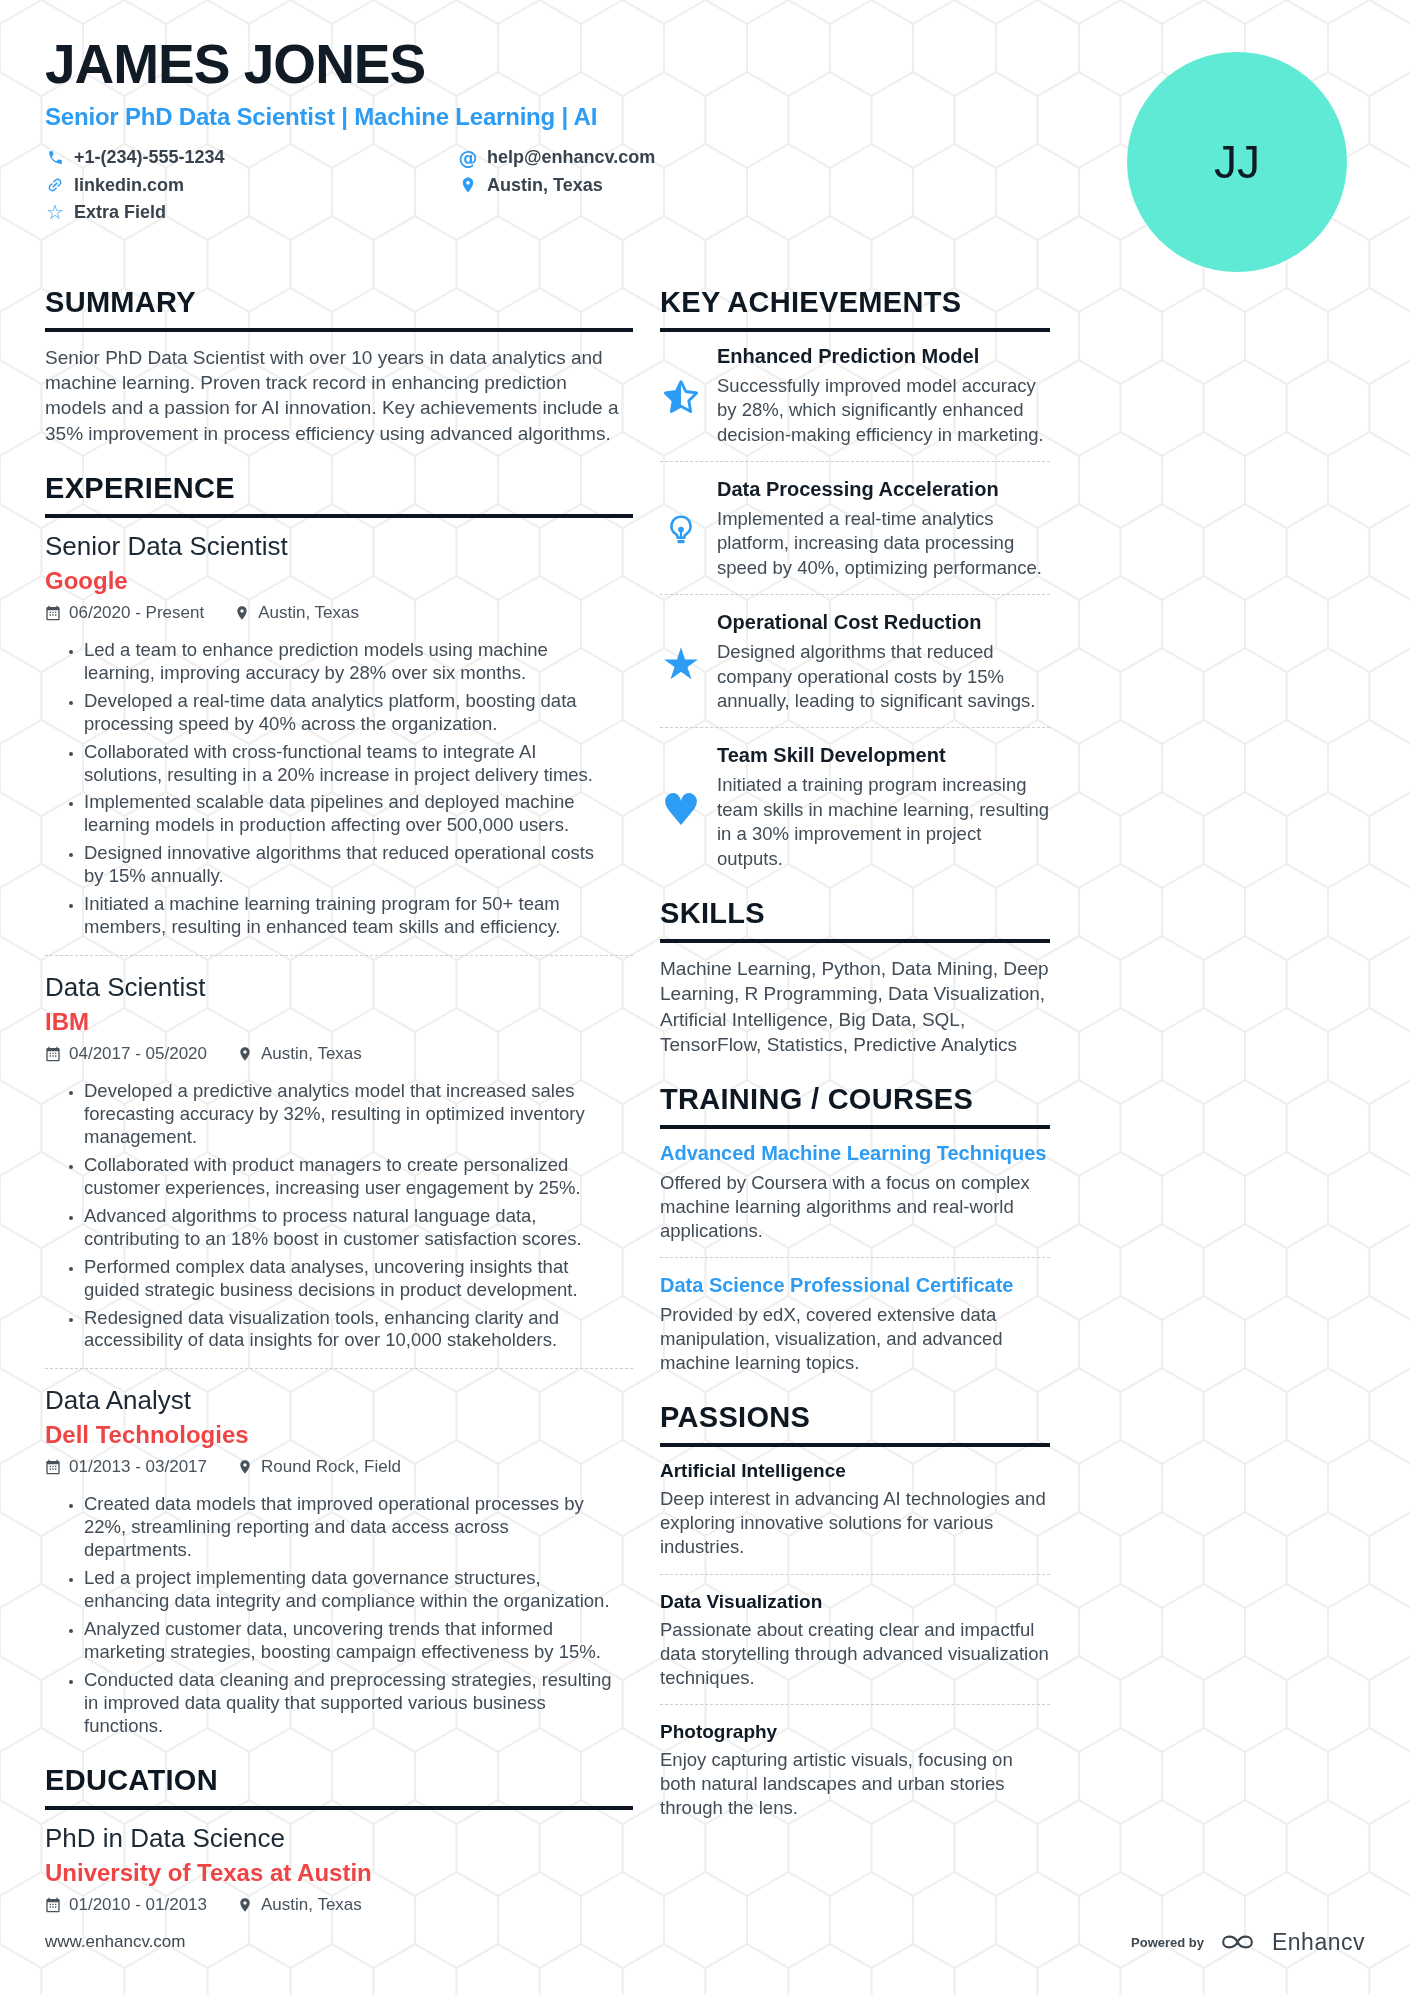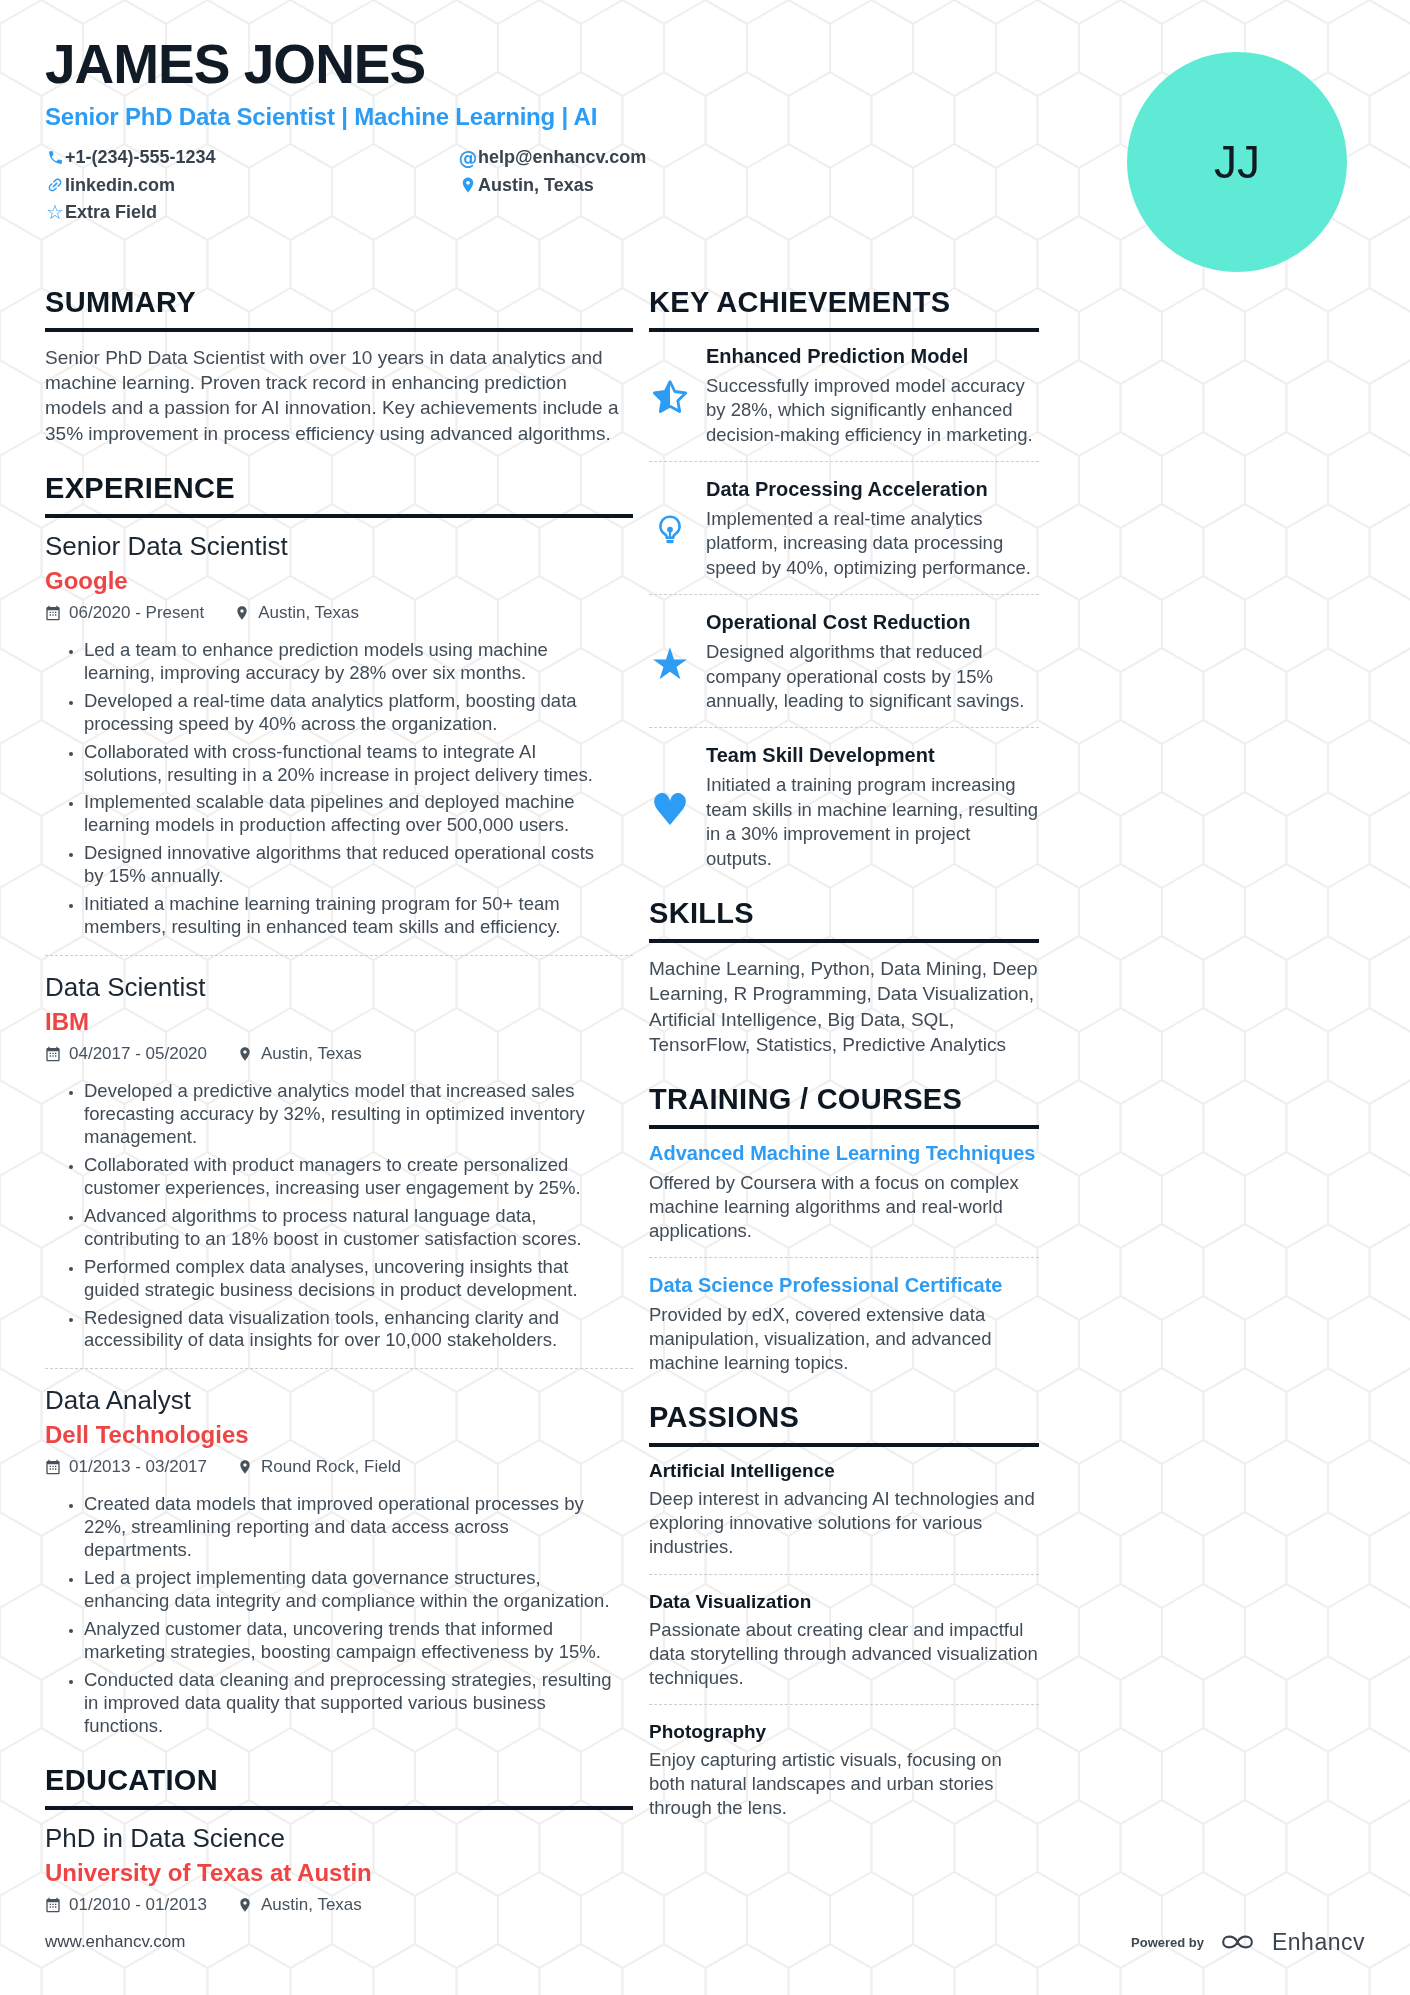--- a/index.html
+++ b/index.html
@@ -5,29 +5,29 @@
   html,body{margin:0;padding:0;background:#ffffff;}
   .page{position:relative;width:1410px;height:1995px;background:#fff;overflow:hidden;
         font-family:"Liberation Sans",sans-serif;color:#414c56;}
   .hex-bg{position:absolute;left:0;top:0;z-index:0;}
   .content{position:relative;z-index:1;padding:36px 0 0 45px;width:1062px;}
 
   
   .name{font-size:55px;font-weight:700;letter-spacing:-1px;color:#101b26;margin:0;line-height:1.05;}
   .job-headline{font-size:24px;font-weight:700;color:#2d9cf4;margin-top:9px;letter-spacing:-0.2px;}
   .contacts{display:grid;grid-template-columns:413px 1fr;margin-top:13px;}
-  .contact-item{display:flex;align-items:center;font-size:18px;font-weight:700;color:#39434d;padding:3px 0;}
+  .contact-item{display:flex;align-items:center;gap:9px;font-size:18px;font-weight:700;color:#39434d;padding:3px 0;}
   .cicon{color:#2d9cf4;width:20px;display:flex;justify-content:center;align-items:center;}
   .at-glyph{font-size:19px;font-weight:700;color:#2d9cf4;font-family:"DejaVu Sans",sans-serif;}
   .star-sm{font-size:20px;color:#2d9cf4;font-family:"DejaVu Sans",sans-serif;line-height:1;}
   .avatar{position:absolute;top:52px;right:63px;width:220px;height:220px;border-radius:50%;background:#5eead4;
           display:flex;align-items:center;justify-content:center;font-size:46px;color:#0e1b24;z-index:2;}
 
   
-  .columns{display:flex;gap:16px;margin-top:60px;}
+  .columns{display:flex;gap:27px;margin-top:60px;}
   .col-left{width:588px;flex:none;}
   .col-right{width:390px;flex:none;}
   .section{margin-bottom:26px;}
   .sec-heading{font-size:29px;font-weight:700;color:#0d1822;letter-spacing:0.3px;margin:0 0 13px;
                padding-bottom:9px;border-bottom:4px solid #0d1520;}
 
   .body-text{font-size:19px;line-height:1.33;color:#414c56;}
 
   .job-title{font-size:26px;font-weight:400;color:#1c2833;margin:2px 0 5px;}
   .company{font-size:24px;font-weight:700;color:#ef4444;margin-bottom:8px;}

